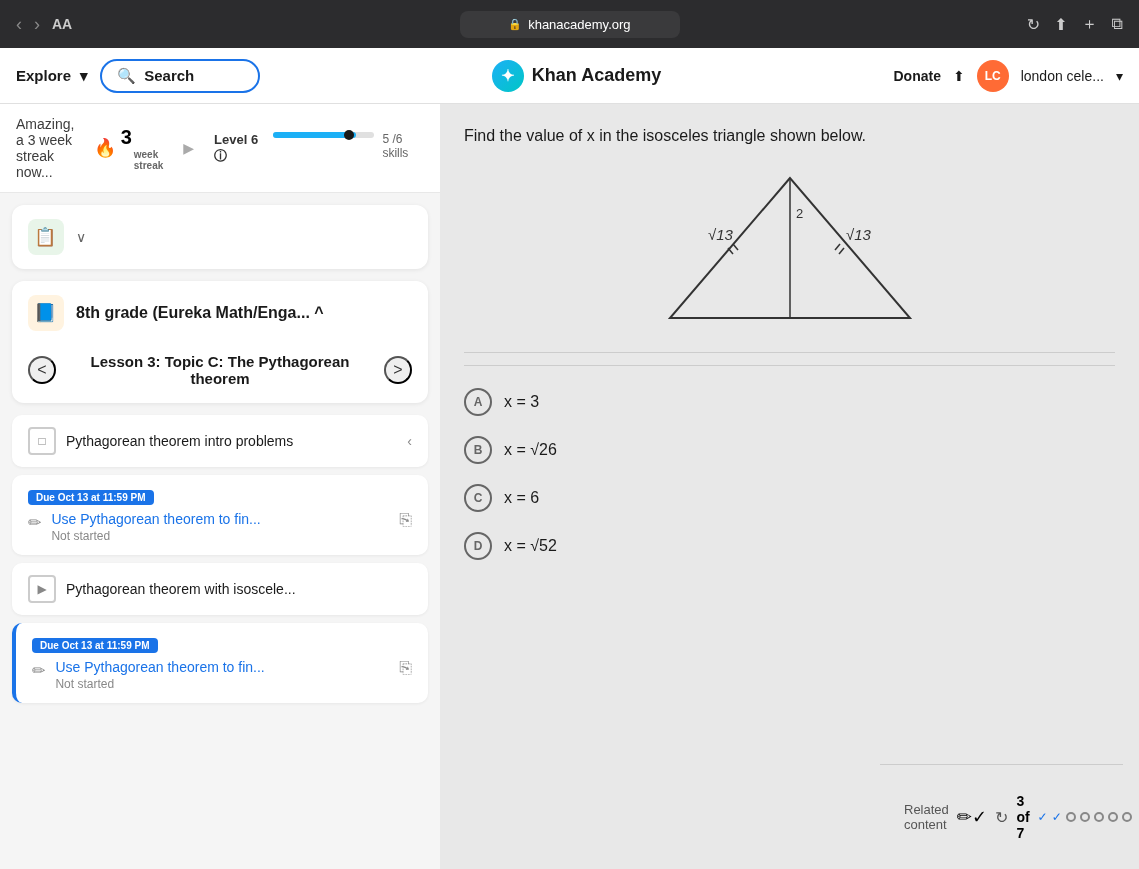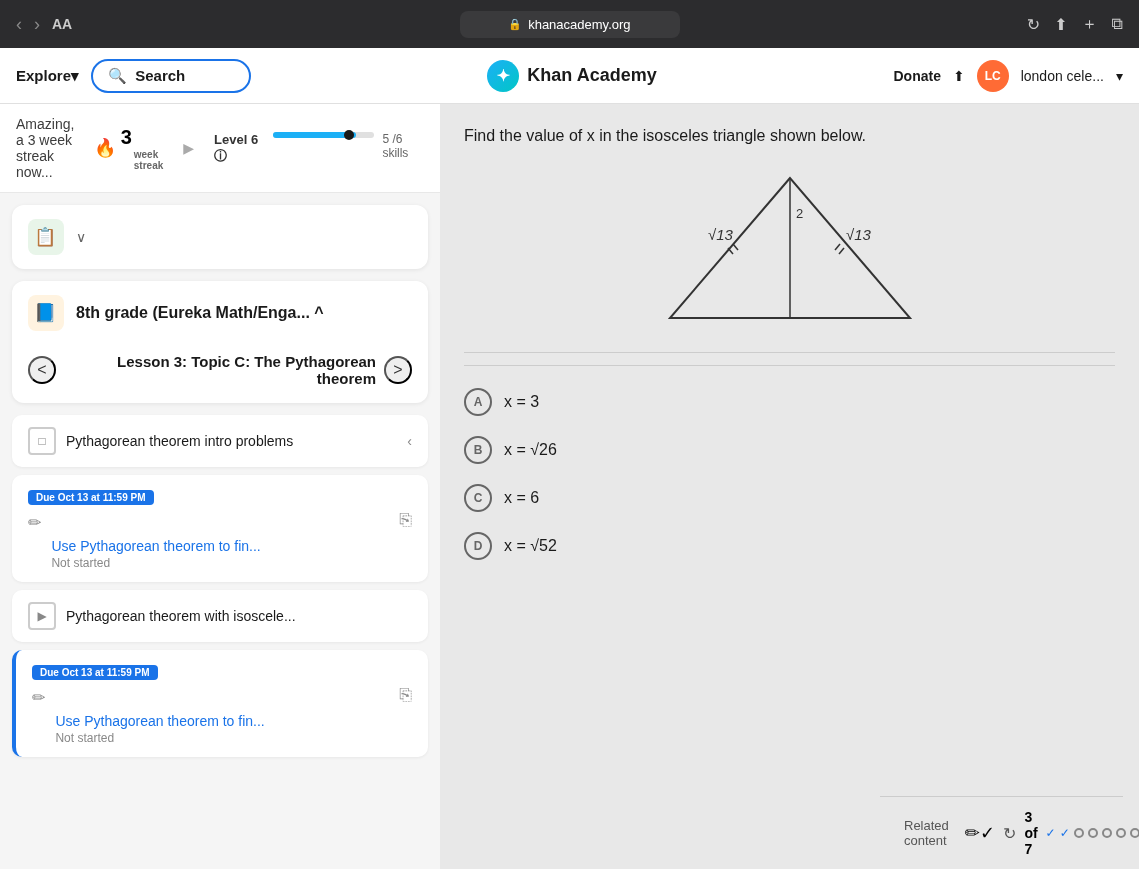--- a/index.html
+++ b/index.html
@@ -65,21 +65,21 @@
       height: 56px;
       display: flex;
       align-items: center;
       padding: 0 16px;
       gap: 12px;
       border-bottom: 1px solid #e0e0e0;
     }
     .nav-explore {
       display: flex;
       align-items: center;
-      gap: 0;
+      gap: 9px;
       font-weight: 600;
       font-size: 15px;
       color: #1a1a1a;
       cursor: pointer;
     }
     .nav-search-bar {
       display: flex;
       align-items: center;
       gap: 8px;
       border: 2px solid #1a73e8;
@@ -297,21 +297,21 @@
       color: #333;
       font-size: 16px;
       cursor: pointer;
       border-radius: 50%;
     }
     .lesson-title {
       flex: 1;
       font-size: 15px;
       font-weight: 600;
       color: #1a1a1a;
-      text-align: right;
+      text-align: center;
     }
 
     
     .exercise-item {
       margin: 0 12px 8px;
       background: #fff;
       border-radius: 10px;
       overflow: hidden;
       box-shadow: 0 1px 3px rgba(0,0,0,0.06);
     }
@@ -368,21 +368,21 @@
     .task-row {
       display: flex;
       align-items: flex-start;
       gap: 10px;
     }
     .task-pencil {
       color: #888;
       font-size: 16px;
       margin-top: 2px;
     }
-    .task-content { flex: 1; margin-top: 27px; }
+    .task-content { flex: 1; }
     .task-title {
       font-size: 14px;
       color: #1a73e8;
       font-weight: 500;
       cursor: pointer;
     }
     .task-status {
       font-size: 12px;
       color: #888;
       margin-top: 2px;
@@ -453,24 +453,24 @@
       color: #1a1a1a;
     }
 
     
     .bottom-bar {
       position: absolute;
       bottom: 0;
       left: 440px;
       right: 16px;
       background: #e8e8e8;
-      padding: 12px 24px;
-      display: flex;
-      align-items: center;
-      gap: 16px;
+      padding: 28px 24px;
+      display: flex;
+      align-items: center;
+      gap: 8px;
       border-top: 1px solid #ccc;
     }
     .related-content-label {
       font-size: 13px;
       color: #555;
     }
     .bottom-icons {
       display: flex;
       align-items: center;
       gap: 8px;

